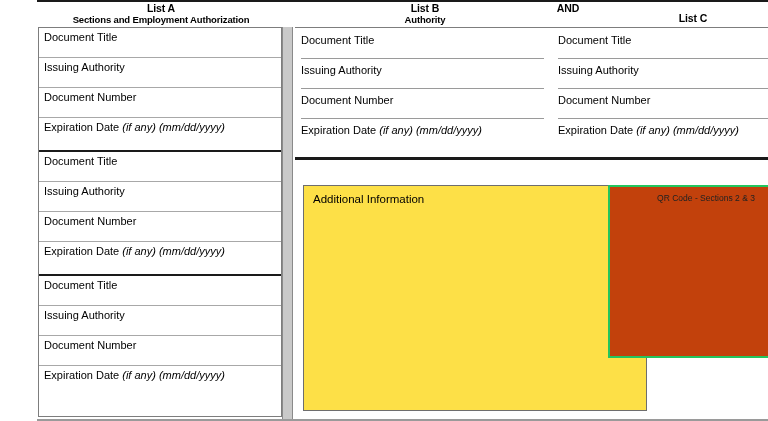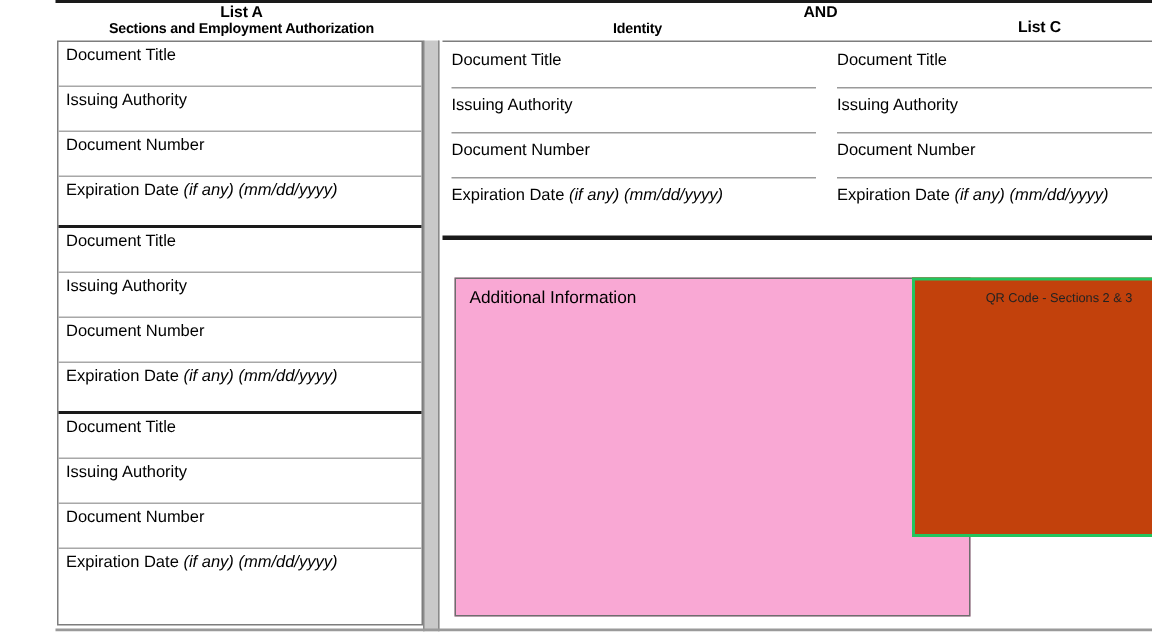--- a/index.html
+++ b/index.html
@@ -60,21 +60,21 @@
     line-height: 12px;
   }
 
   
   #hdrA-title { left: 0px;  top: 0px;  width: 248px; }
   #hdrA-sub   { left: 0px;  top: 12px; width: 248px; }
   #conj-or    { left: 228px; top: 0px;  width: 110px; }
   
   #hdrB-title { left: 268px; top: 0px;  width: 240px; }
   #hdrB-sub   { left: 268px; top: 12px; width: 240px; }
-  #conj-and   { left: 455px; top: 0px;  width: 110px; }
+  #conj-and   { left: 476px; top: 0px;  width: 110px; }
   
   #hdrC-title { left: 520px; top: 10px;  width: 252px; padding-left: 20px; }
   #hdrC-sub   { left: 520px; top: 12px; width: 248px; }
 
   
   .sep-bar {
     position: absolute;
     top: 27px;
     width: 11px;
     height: 394px;
@@ -156,21 +156,21 @@
     width: 509px; height: 3px;
     background: #1a1a1a;
   }
 
   
   #addl-info {
     position: absolute;
     left: 266px; top: 185px;
     width: 344px; height: 226px;
     border: 1px solid #6e6e6e;
-    background: #f9a8d4;
+    background: #fde047;
     padding: 6px 0 0 9px;
     font-size: 11.5px;
     line-height: 14px;
   }
 
   
   #qr-box {
     position: absolute;
     left: 571px; top: 185px;
     width: 196px; height: 173px;
@@ -199,21 +199,22 @@
 
 <div id="form-root">
 
   <div class="top-rule"></div>
 
   <div class="header-band">
     <div class="hdr-title" id="hdrA-title">List A</div>
     <div class="hdr-sub" id="hdrA-sub">Sections and Employment Authorization</div>
 
 
-    <div class="hdr-sub" id="hdrB-sub">Identity</div>
+    <div class="hdr-title" id="hdrB-title">List B</div>
+    <div class="hdr-sub" id="hdrB-sub">Authority</div>
 
     <div class="hdr-conj" id="conj-and">AND</div>
 
     <div class="hdr-title" id="hdrC-title">List C</div>
   </div>
 
   <div id="listA">
       <div class="a-group">
         <div class="a-row"><span class="fld-label"><span>Document Title</span></span></div>
         <div class="a-row"><span class="fld-label"><span>Issuing Authority</span></span></div>

